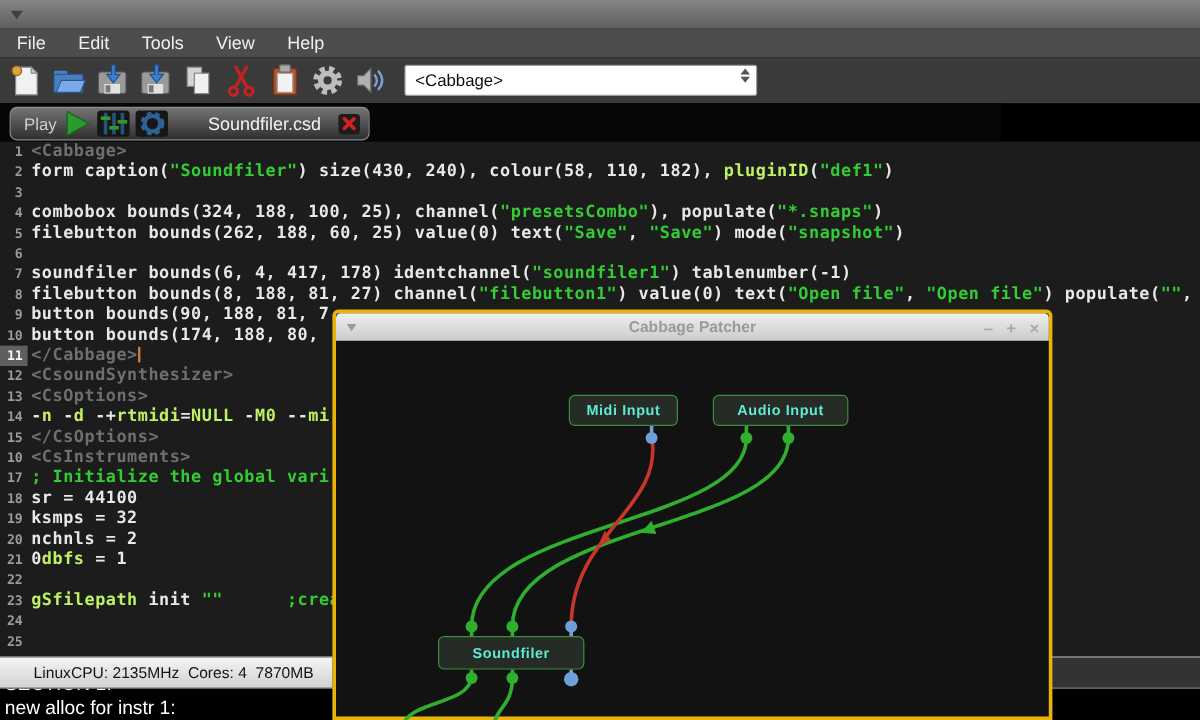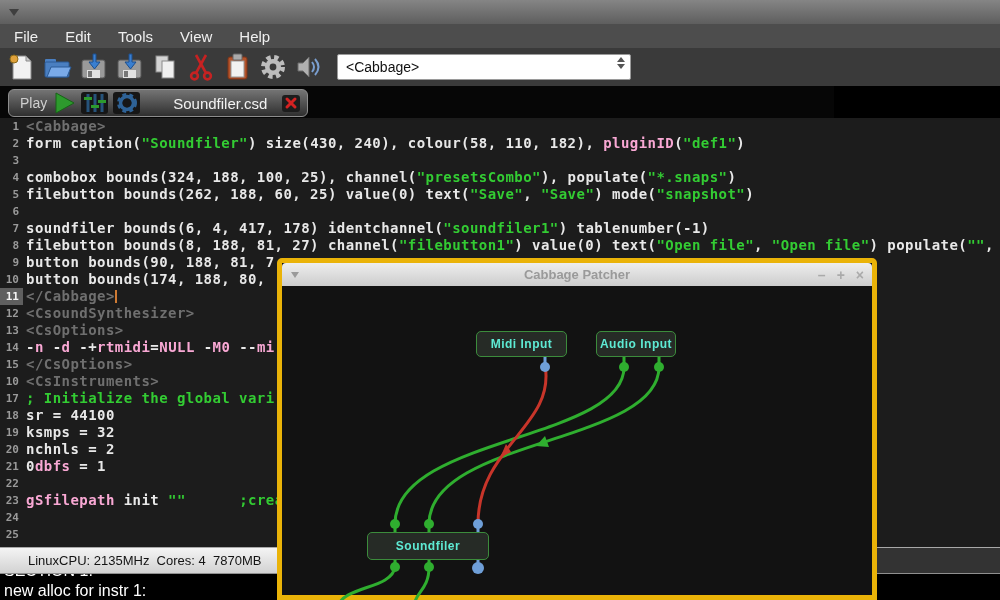--- a/index.html
+++ b/index.html
@@ -42,39 +42,39 @@
   
   .editor{position:absolute;left:0;top:118px;width:1000px;height:429px;background:#1c1c1c;overflow:hidden;}
   .code-line{display:flex;height:17px;line-height:17px;
     font-family:"DejaVu Sans Mono",monospace;font-size:14px;font-weight:bold;}
   .ln{width:19px;text-align:right;padding-right:4px;flex:0 0 19px;
     color:#9a9a9a;font-size:11px;font-weight:bold;}
   .ln-cur{background:#5f5f5f;color:#f5f5f5;text-align:right;}
   .code{white-space:pre;letter-spacing:0.45px;padding-left:3px;}
   .c-d{color:#e8e8e8;}
   .c-g{color:#33cc33;}
-  .c-b{color:#f9a8d4;}
+  .c-b{color:#bef264;}
   .c-t{color:#6f6f6f;}
   .caret{display:inline-block;width:2px;height:13px;background:#cf7a33;vertical-align:-2px;}
 
   
   .statusbar{position:absolute;left:0;top:547px;width:1000px;height:27px;background:#333;
     border-top:1px solid #a8a8a8;border-bottom:1px solid #8f8f8f;box-sizing:border-box;}
   .status-left{position:absolute;left:0;top:0;width:277px;height:100%;
     background:linear-gradient(#f4f4f4,#d2d2d2);display:flex;align-items:center;
     padding-left:28px;box-sizing:border-box;}
   .status-left span{font-size:13px;color:#141414;white-space:pre;}
   .console{position:absolute;left:0;top:574px;width:1000px;height:26px;background:#000;
     overflow:hidden;color:#fff;font-size:16px;padding-left:4px;box-sizing:border-box;}
   .console .cl0{margin-top:-13px;}
   .console div{height:20px;line-height:20px;}
 
   
   .patcher{position:absolute;left:277px;top:258px;width:600px;height:342px;
-    border:5px solid #eab308;border-radius:5px 5px 0 0;box-sizing:border-box;
+    border:3px solid #eab308;border-radius:5px 5px 0 0;box-sizing:border-box;
     background:#121212;z-index:10;}
   .p-titlebar{height:23px;background:linear-gradient(#eeeeee,#cccccc);
     border-radius:4px 4px 0 0;position:relative;display:flex;align-items:center;justify-content:center;}
   .p-title{font-size:13px;font-weight:bold;color:#9a9a9a;}
   .p-tri{position:absolute;left:9px;top:9px;width:0;height:0;
     border-left:4px solid transparent;border-right:4px solid transparent;border-top:6px solid #9a9a9a;}
   .p-controls{position:absolute;right:8px;top:0;height:100%;display:flex;align-items:center;gap:11px;}
   .p-controls span{color:#aaa;font-size:14px;font-weight:bold;line-height:1;}
   .p-body{position:relative;width:100%;height:317px;overflow:hidden;}
   .node{position:absolute;background:#262b26;border:1px solid #3c8c3c;border-radius:5px;
@@ -373,21 +373,21 @@
           <circle cx="147" cy="238" r="5" fill="#2fae2f"></circle>
           <circle cx="196" cy="238" r="5" fill="#6f9fd8"></circle>
           <circle cx="113" cy="281" r="5" fill="#2fae2f"></circle>
           <circle cx="147" cy="281" r="5" fill="#2fae2f"></circle>
           <circle cx="196" cy="282" r="6" fill="#6f9fd8"></circle>
         </g>
       </svg>
       <div class="node" style="left:194px;top:45px;width:91px;height:26px;">
         <span>Midi Input</span>
       </div>
-      <div class="node" style="left:314px;top:45px;width:80px;height:26px;">
+      <div class="node" style="left:314px;top:45px;width:113px;height:26px;">
         <span>Audio Input</span>
       </div>
       <div class="node" style="left:85px;top:246px;width:122px;height:28px;">
         <span>Soundfiler</span>
       </div>
     </div>
   </div>
 
 </div>
 

